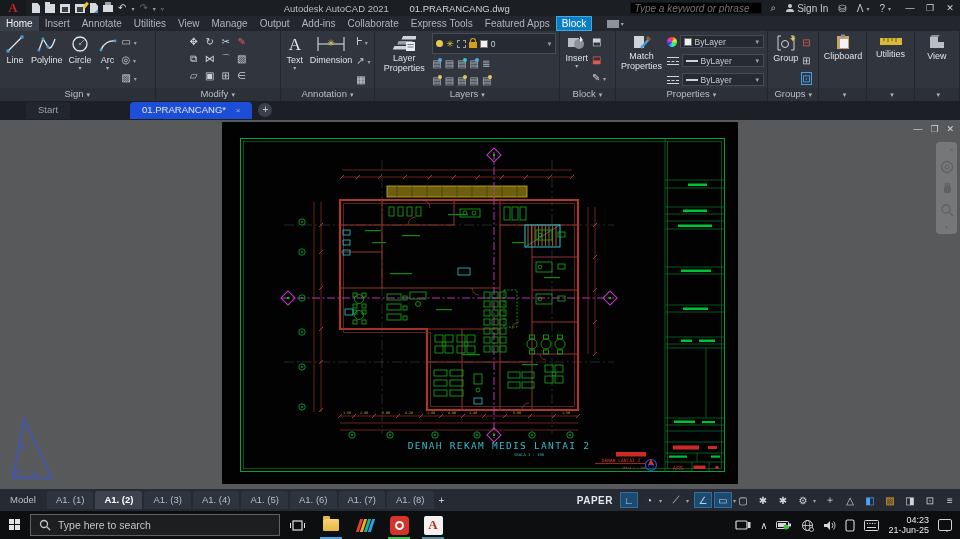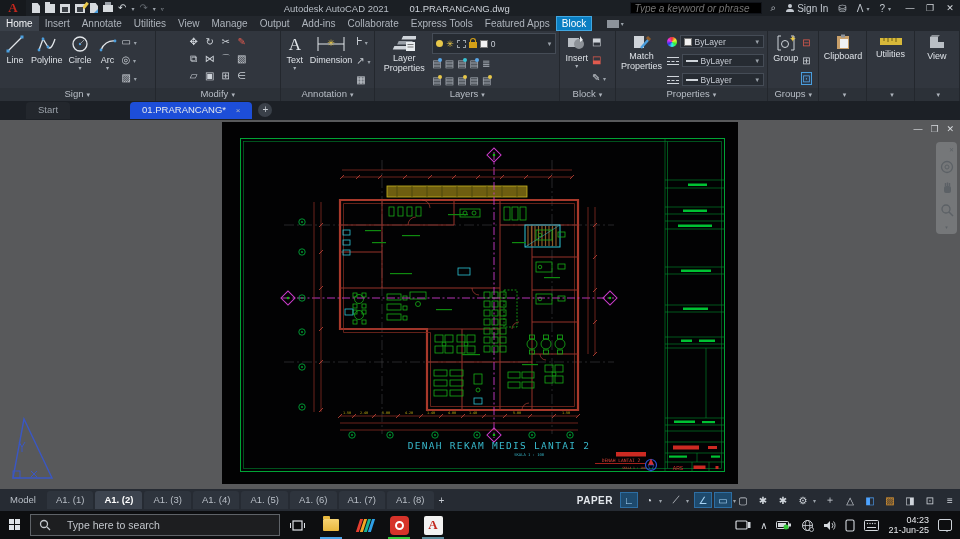--- a/index.html
+++ b/index.html
@@ -117,21 +117,21 @@
   .sico .sc { position:absolute; right:-4px; font-size:6px; color:#9aa1a9; }
   .sgap { width:7px; }
 
   
   #taskbar { position:absolute; top:511px; left:0; width:960px; height:28px; background:#0d0e10;
     display:flex; align-items:center; color:#cfd4da; }
   #startbtn { width:30px; height:28px; display:flex; align-items:center; justify-content:center; }
   .winlogo { width:12px; height:12px; display:grid; grid-template-columns:5px 5px; grid-auto-rows:5px; gap:1px; }
   .winlogo i { background:#dfe3e8; }
   #tsearch { width:250px; height:22px; background:#1d1e20; border:1px solid #5f6368;
-    display:flex; align-items:center; gap:16px; padding:0 8px; font-size:10.5px; color:#c3c7cc; }
+    display:flex; align-items:center; gap:7px; padding:0 8px; font-size:10.5px; color:#c3c7cc; }
   .tbapp { width:34px; height:28px; display:flex; align-items:center; justify-content:center; position:relative; }
   .tbapp .under { position:absolute; bottom:0; left:6px; right:6px; height:2px; }
   .foldr { width:16px; height:12px; background:linear-gradient(#f7d372,#e8b83e); border-radius:1px; position:relative; }
   .foldr::before { content:""; position:absolute; top:-3px; left:0; width:7px; height:3px; background:#e8b83e; border-radius:1px 1px 0 0; }
   .wps { display:flex; gap:1px; }
   .wps i { width:3px; height:13px; transform:skewX(-18deg); }
   .rec { width:19px; height:19px; background:#d6332a; border-radius:4px; display:flex; align-items:center;
     justify-content:center; }
   .rec i { width:9px; height:9px; border:2px solid #fff; border-radius:50%; }
   .acad { width:19px; height:19px; background:#f2f2f2; border-radius:2px; color:#c2271d; font-weight:bold;

